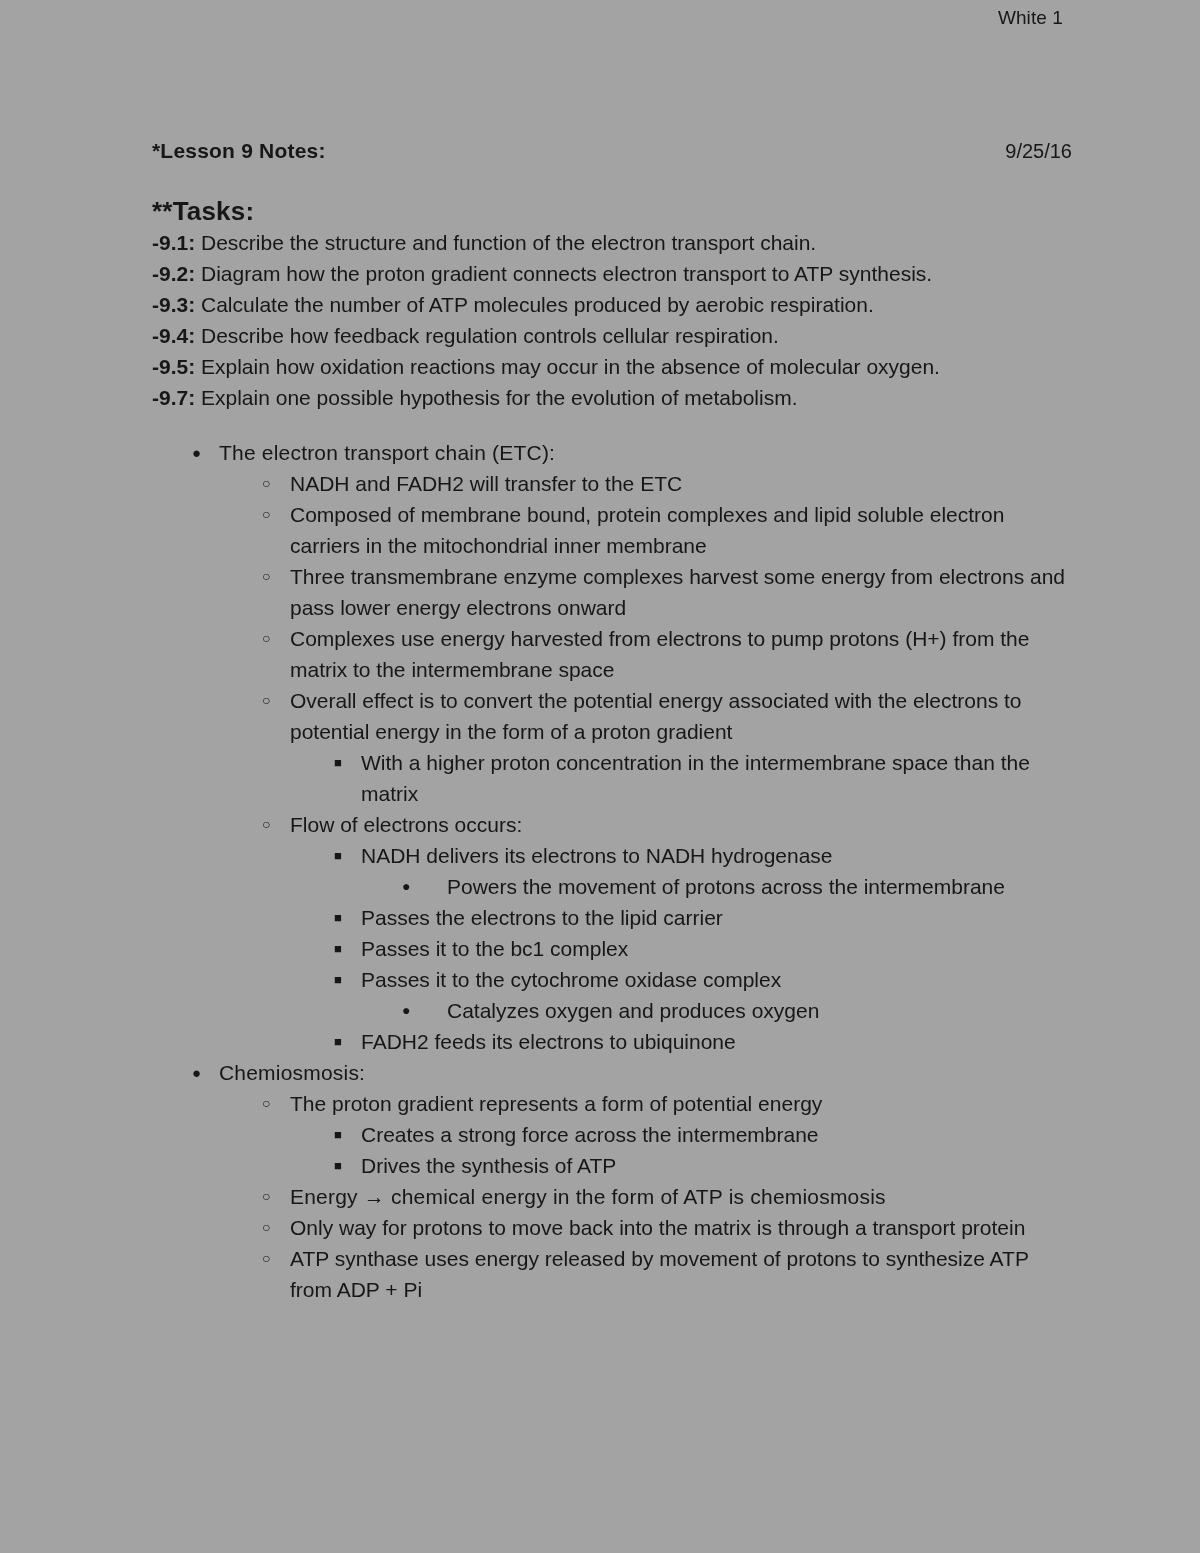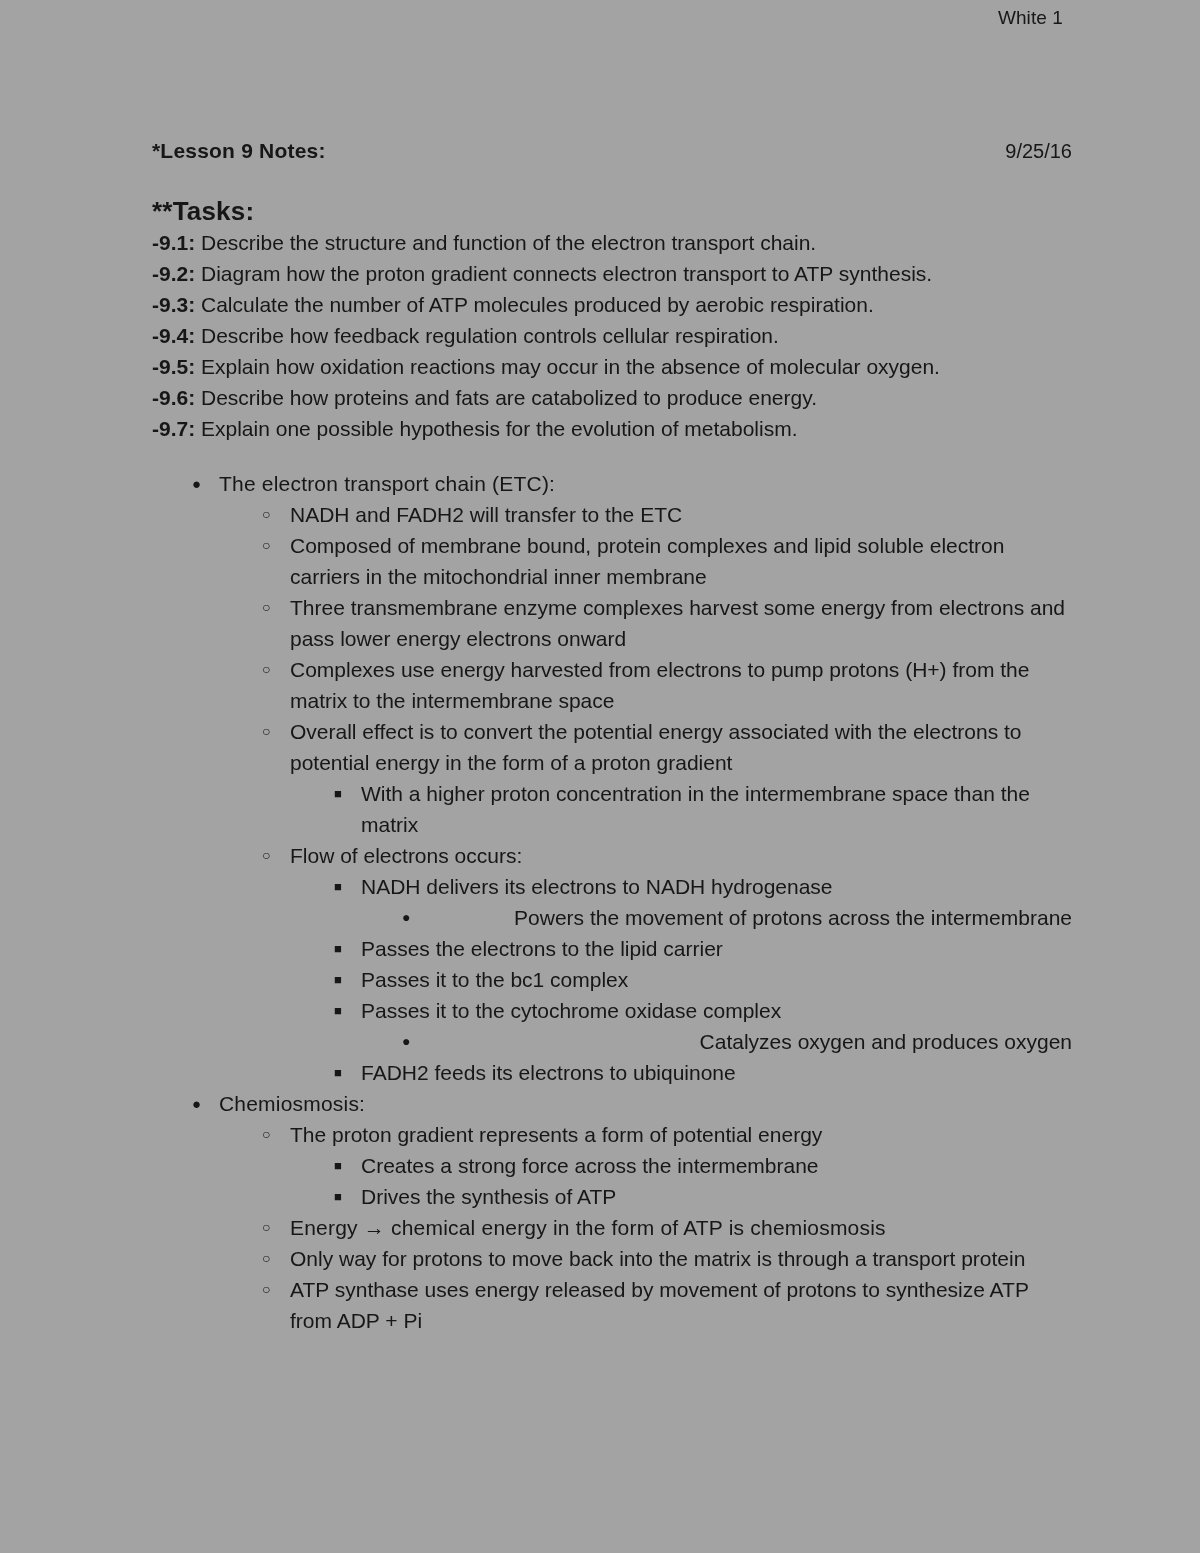--- a/index.html
+++ b/index.html
@@ -111,21 +111,21 @@
   .lv2 > .txt { margin-left: 28px; }
 
   
   .lv3 { margin-left: 182px; }                
   .lv3 > .bullet { left: 0; width: 27px; font-size: 13px; line-height: 31px; }
   .lv3 > .txt { margin-left: 27px; }
 
   
   .lv4 { margin-left: 250px; }                
   .lv4 > .bullet { left: 0; width: 29px; font-size: 14px; line-height: 31px; }
-  .lv4 > .txt { margin-left: 23px; text-align: right; }
+  .lv4 > .txt { margin-left: 45px; }
 
   .txt.b { font-weight: normal; letter-spacing: 0.2px; }
 </style>
 </head>
 <body>
 
 <div class="page">
 
   <div class="running-header">White 1</div>
 
@@ -137,21 +137,20 @@
     </div>
 
     <div class="tasks-heading">**Tasks:</div>
 
     <div class="task-list">
         <div class="task-line"><span class="task-num">-9.1:</span><span> Describe the structure and function of the electron transport chain.</span></div>
         <div class="task-line"><span class="task-num">-9.2:</span><span> Diagram how the proton gradient connects electron transport to ATP synthesis.</span></div>
         <div class="task-line"><span class="task-num">-9.3:</span><span> Calculate the number of ATP molecules produced by aerobic respiration.</span></div>
         <div class="task-line"><span class="task-num">-9.4:</span><span> Describe how feedback regulation controls cellular respiration.</span></div>
         <div class="task-line"><span class="task-num">-9.5:</span><span> Explain how oxidation reactions may occur in the absence of molecular oxygen.</span></div>
-        <div class="task-line"><span class="task-num">-9.6:</span><span> Describe how proteins and fats are catabolized to produce energy.</span></div>
         <div class="task-line"><span class="task-num">-9.7:</span><span> Explain one possible hypothesis for the evolution of metabolism.</span></div>
       </div>
 
     <div class="outline">
         <div class="li lv1">
           <span class="bullet">●</span>
           <span class="txt b">The electron transport chain (ETC):</span>
         </div>
         <div class="li lv2">
           <span class="bullet">○</span>

